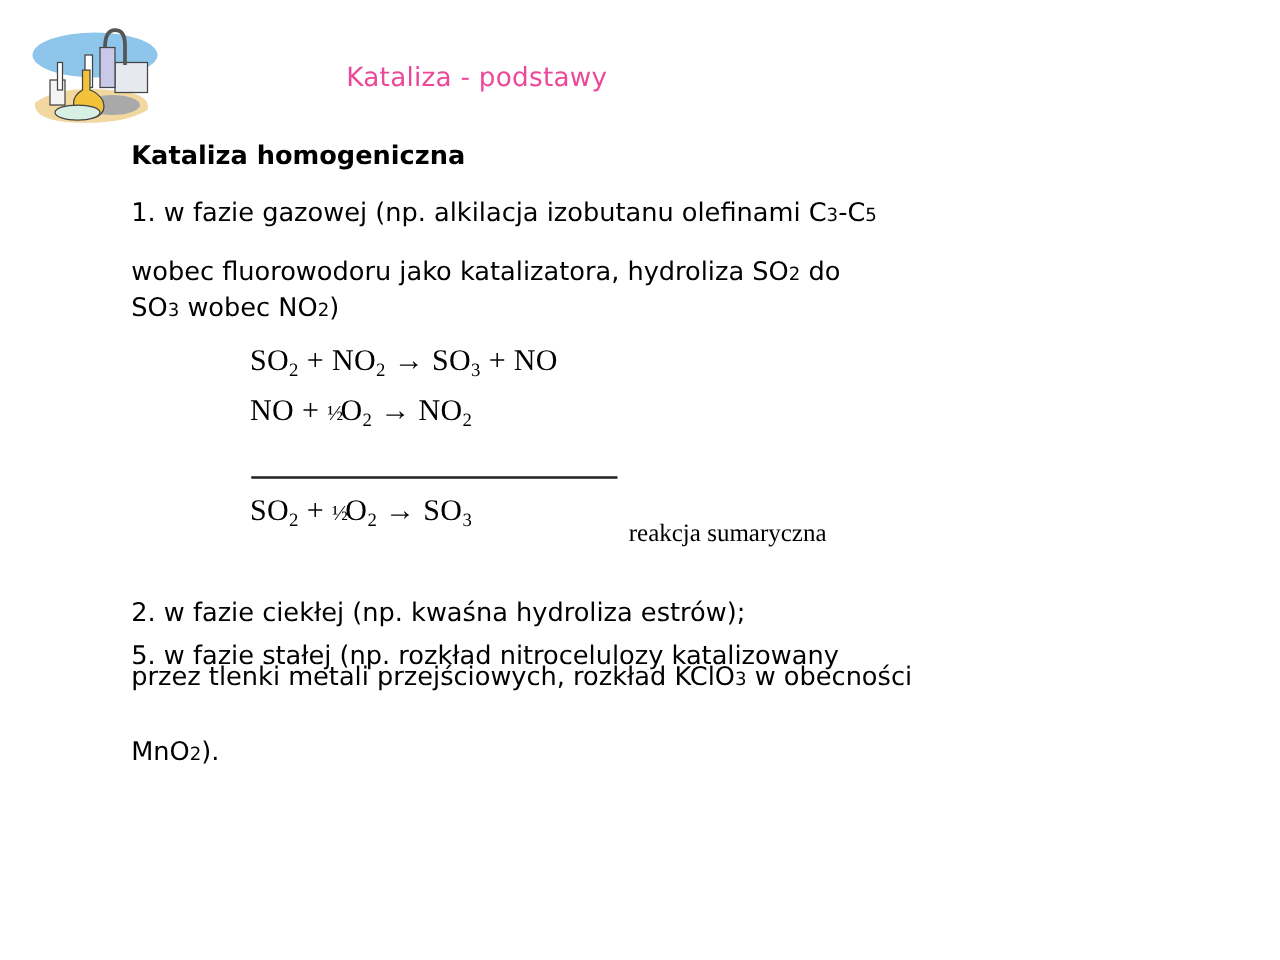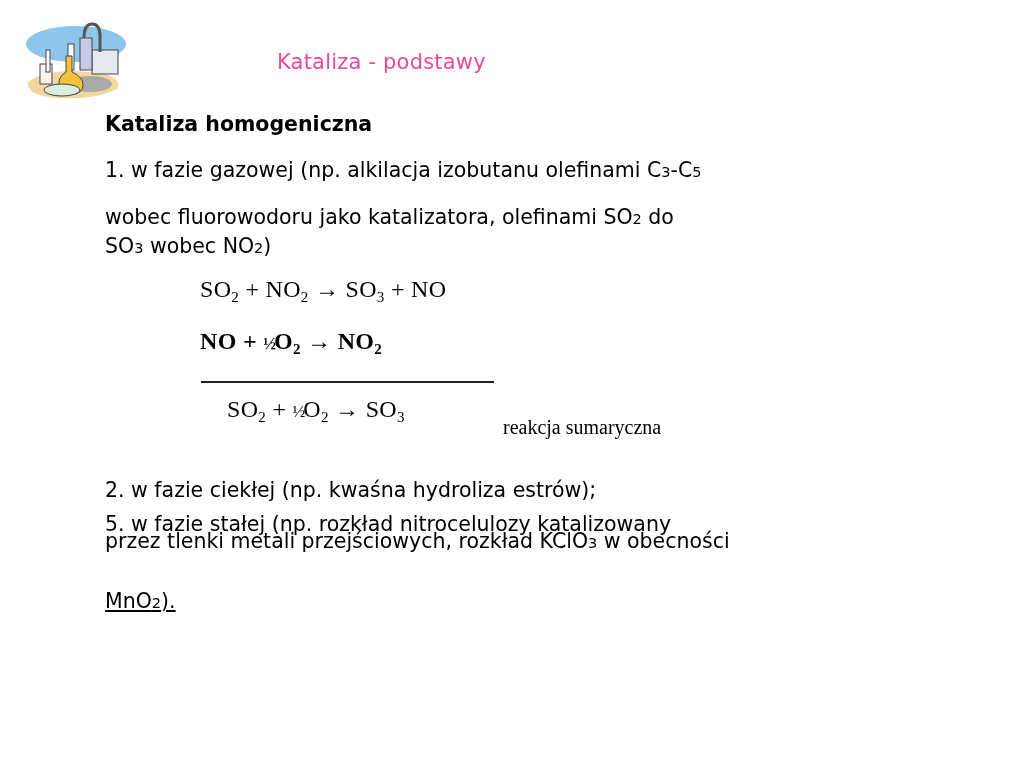--- a/index.html
+++ b/index.html
@@ -47,39 +47,39 @@
     <ellipse cx="44" cy="74" rx="18" ry="6" fill="#d8f0e4" stroke="#444" stroke-width="1"></ellipse>
   </svg>
 </div>
 
 <div class="title">Kataliza - podstawy</div>
 
 <div class="txt bold" style="top:112px;">Kataliza homogeniczna</div>
 
 <div class="txt" style="top:158px;"><span>1. w fazie gazowej (np. alkilacja izobutanu olefinami  C</span><span class="sub">3</span><span>-C</span><span class="sub">5</span></div>
 
-<div class="txt" style="top:205px;"><span>wobec fluorowodoru  jako  katalizatora, olefinami SO</span><span class="sub">2</span><span> do</span></div>
+<div class="txt" style="top:205px;"><span>wobec fluorowodoru  jako  katalizatora, hydroliza SO</span><span class="sub">2</span><span> do</span></div>
 
 <div class="txt" style="top:234px;"><span>SO</span><span class="sub">3</span><span> wobec NO</span><span class="sub">2</span><span>)</span></div>
 
 <div class="eq" style="top:276px;">
   <span>SO</span><sub>2</sub><span> + </span><span>NO</span><sub>2</sub><span> → </span><span>SO</span><sub>3</sub><span> + </span><span>NO</span>
 </div>
 
-<div class="eq" style="top:328px;font-weight:bold;">
+<div class="eq" style="top:316px;">
   <span>NO</span><span> + </span><span class="frac">½</span><span>O</span><sub>2</sub><span> → </span><span>NO</span><sub>2</sub>
 </div>
 
 <div class="rule"></div>
 
-<div class="eq" style="top:396px;margin-left:27px;">
+<div class="eq" style="top:396px;">
   <span>SO</span><sub>2</sub><span> + </span><span class="frac">½</span><span>O</span><sub>2</sub><span> → </span><span>SO</span><sub>3</sub>
 </div>
 
 <div class="note">reakcja sumaryczna</div>
 
 <div class="txt" style="top:466px;margin-top:12px;">2. w fazie ciekłej (np. kwaśna hydroliza estrów);</div>
 
 <div class="txt" style="top:512px;">5. w fazie stałej (np.  rozkład  nitrocelulozy  katalizowany</div>
 
 <div class="txt" style="top:529px;"><span>przez tlenki metali przejściowych, rozkład KClO</span><span class="sub">3</span><span> w obecności</span></div>
 
-<div class="txt" style="top:589px;text-decoration:underline;"><span>MnO</span><span class="sub">2</span><span>).</span></div>
+<div class="txt" style="top:589px;"><span>MnO</span><span class="sub">2</span><span>).</span></div>
 
 </body></html>

